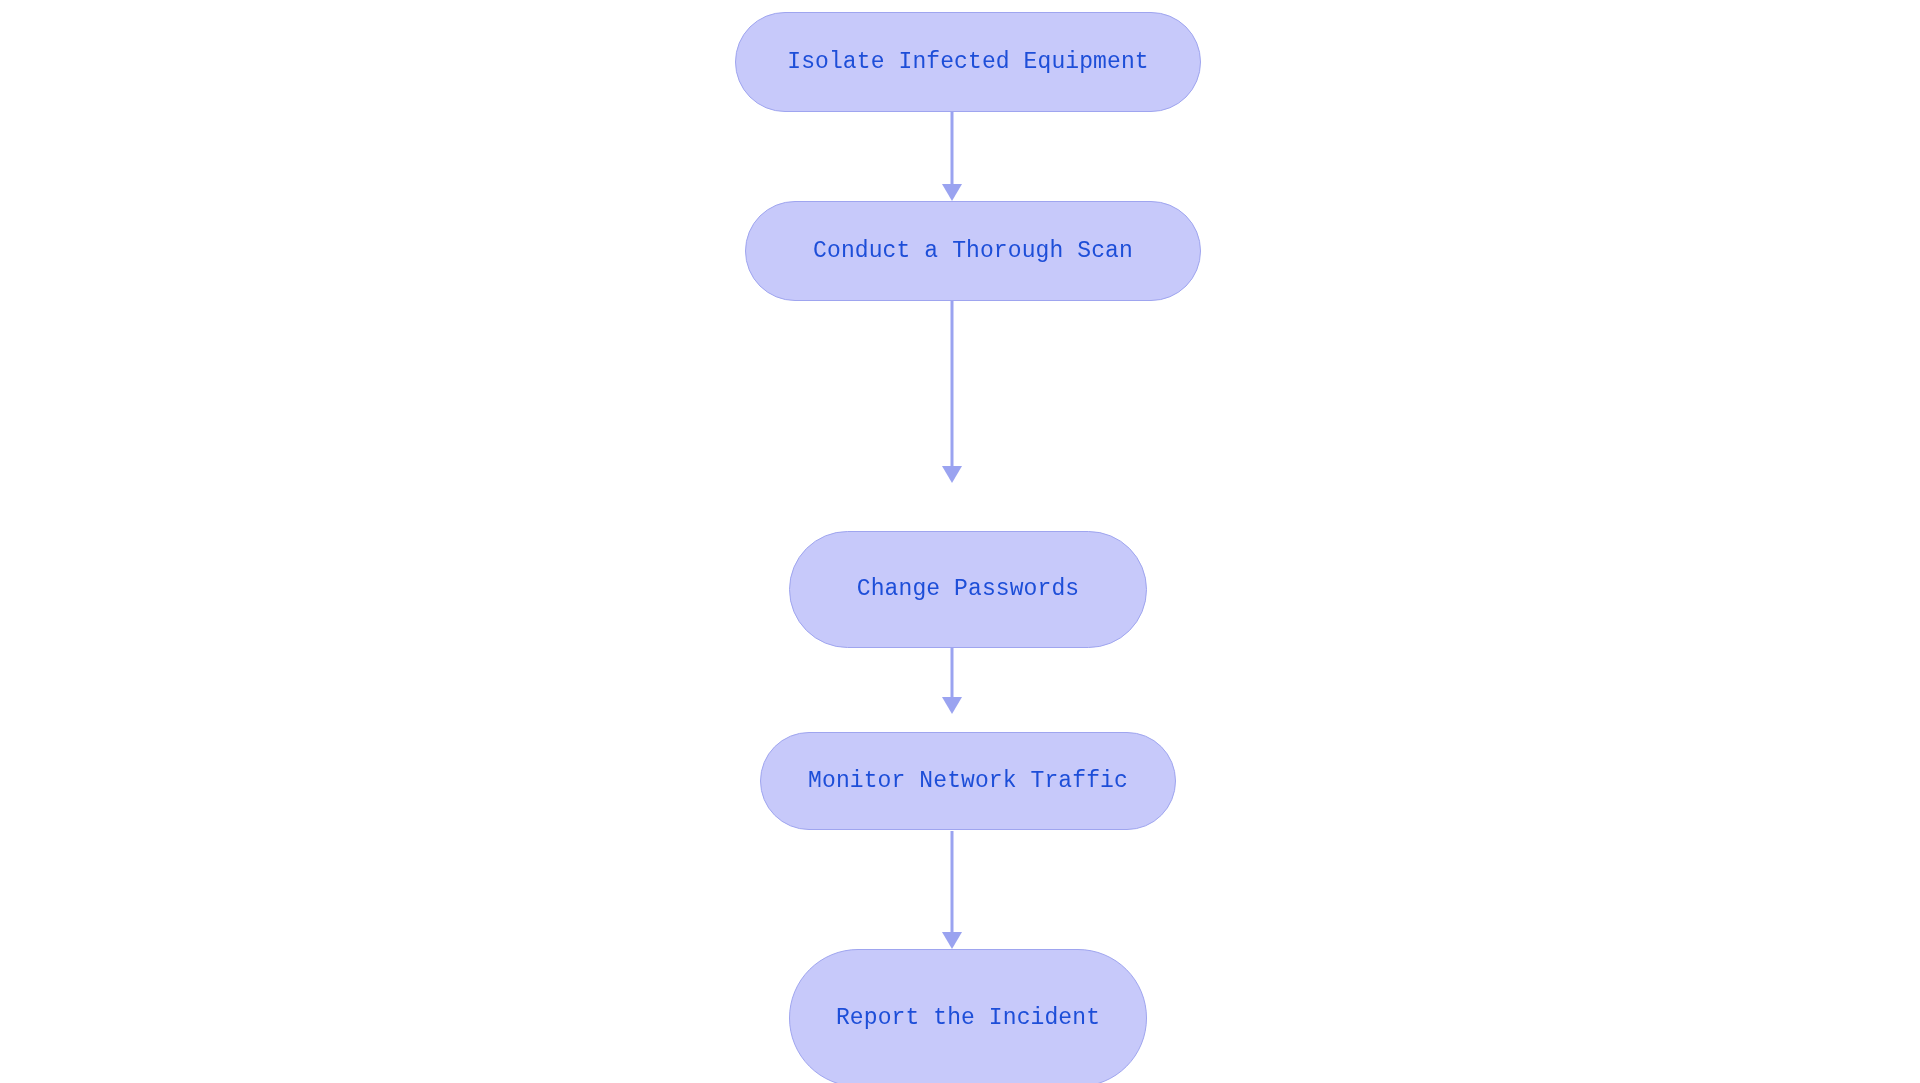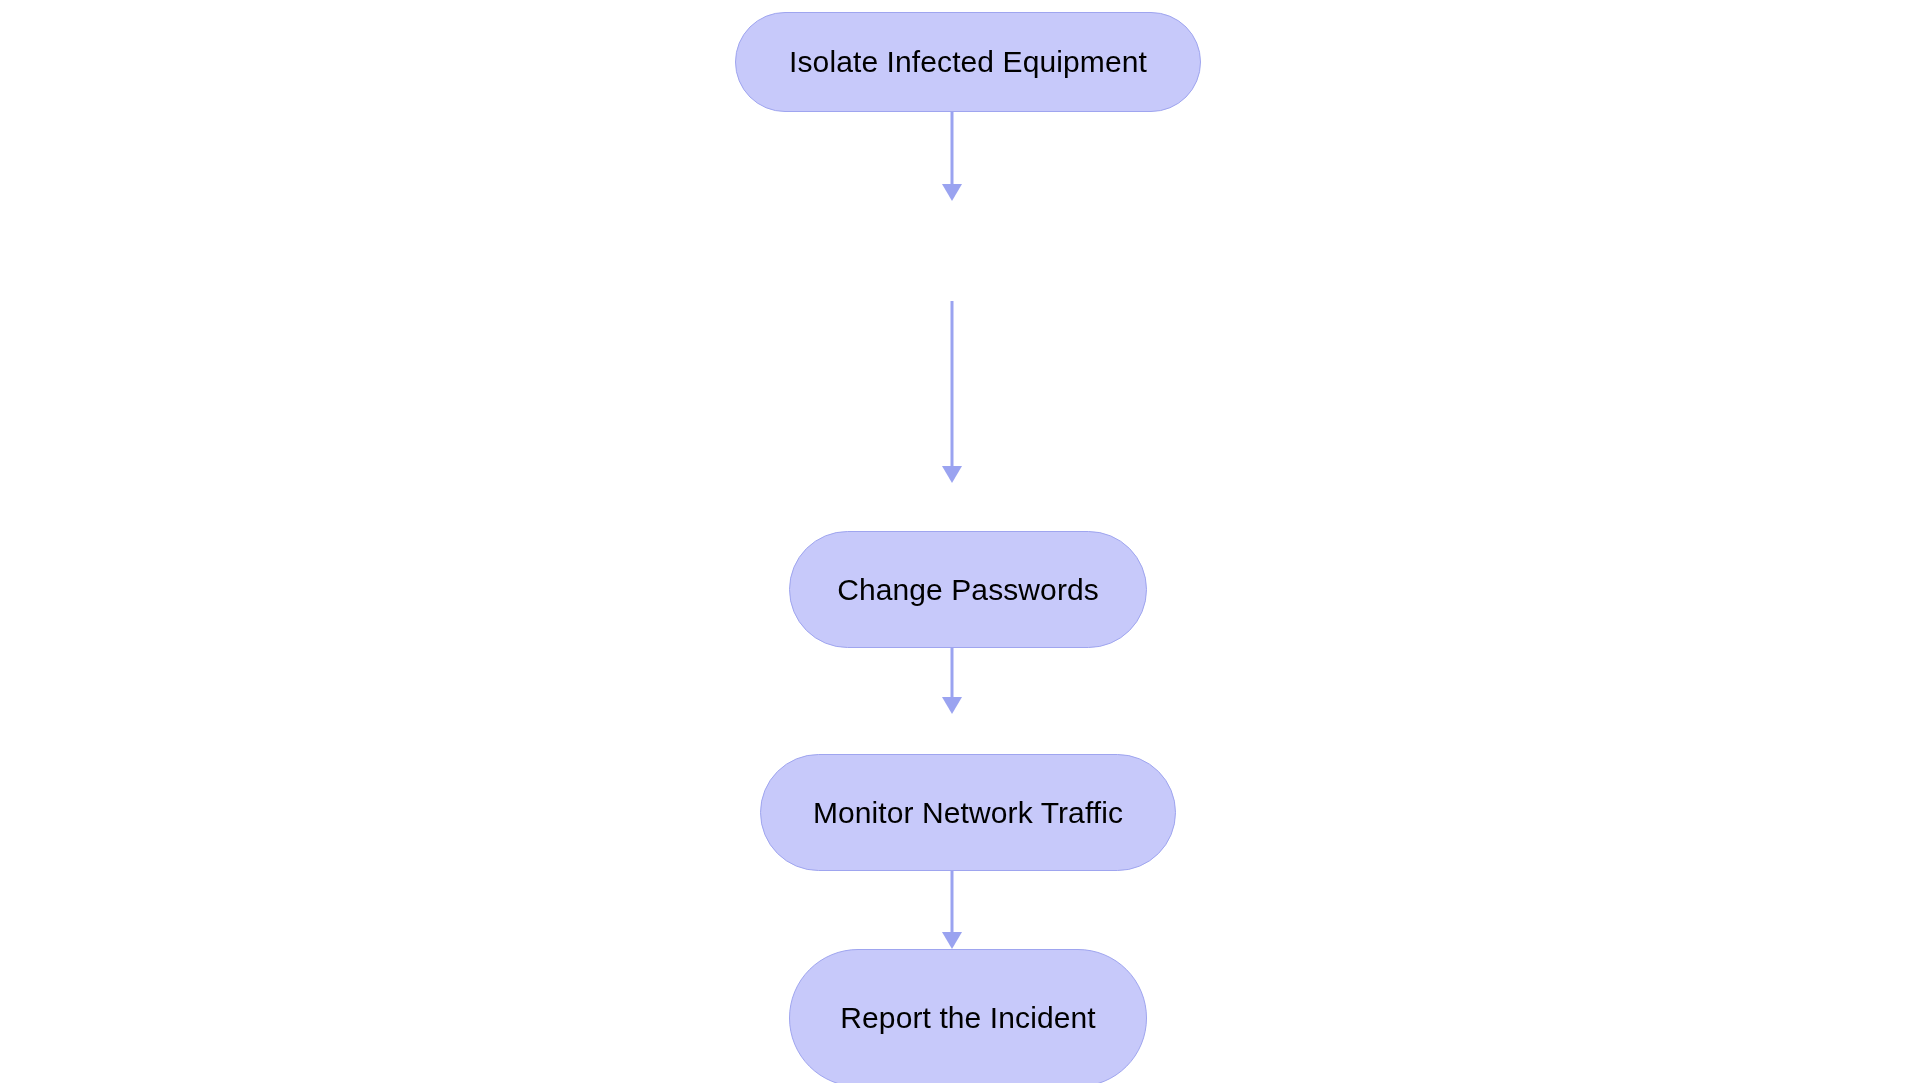--- a/index.html
+++ b/index.html
@@ -27,23 +27,23 @@
     background: #c7c9fa;
     border: 1.6px solid #9fa5ef;
     border-radius: 999px;
     display: flex;
     align-items: center;
     justify-content: center;
     text-align: center;
   }
 
   .flow-node-label {
-    color: #000000;
-    font-family: Liberation Sans, sans-serif;
-    font-size: 30px;
+    color: #1d4ed8;
+    font-family: Liberation Mono, monospace;
+    font-size: 23px;
     font-weight: 400;
     letter-spacing: 0.1px;
     line-height: 1;
     white-space: nowrap;
     user-select: none;
   }
 
   
   .flow-connector {
     position: absolute;
@@ -77,22 +77,25 @@
       <line class="connector-line" x1="12" y1="0" x2="12" y2="98"></line>
       <polygon class="connector-head" points="2,97 22,97 12,114"></polygon>
     </svg>
     <svg class="flow-connector" width="24" height="118" viewBox="0 0 24 118" style="left: 940px; top: 831px;">
       <line class="connector-line" x1="12" y1="0" x2="12" y2="102"></line>
       <polygon class="connector-head" points="2,101 22,101 12,118"></polygon>
     </svg>
     <div class="flow-node" style="left: 735px; top: 12px; width: 466px; height: 100px;">
       <span class="flow-node-label">Isolate Infected Equipment</span>
     </div>
+    <div class="flow-node" style="left: 745px; top: 201px; width: 456px; height: 100px;">
+      <span class="flow-node-label">Conduct a Thorough Scan</span>
+    </div>
     <div class="flow-node" style="left: 789px; top: 483px; width: 358px; height: 117px; margin-top: 48px;">
       <span class="flow-node-label">Change Passwords</span>
     </div>
-    <div class="flow-node" style="left: 760px; top: 754px; width: 416px; height: 117px;">
+    <div class="flow-node" style="left: 760px; top: 732px; width: 416px; height: 98px;">
       <span class="flow-node-label">Monitor Network Traffic</span>
     </div>
     <div class="flow-node" style="left: 789px; top: 949px; width: 358px; height: 138px;">
       <span class="flow-node-label">Report the Incident</span>
     </div>
   </div>
 
 </body></html>

